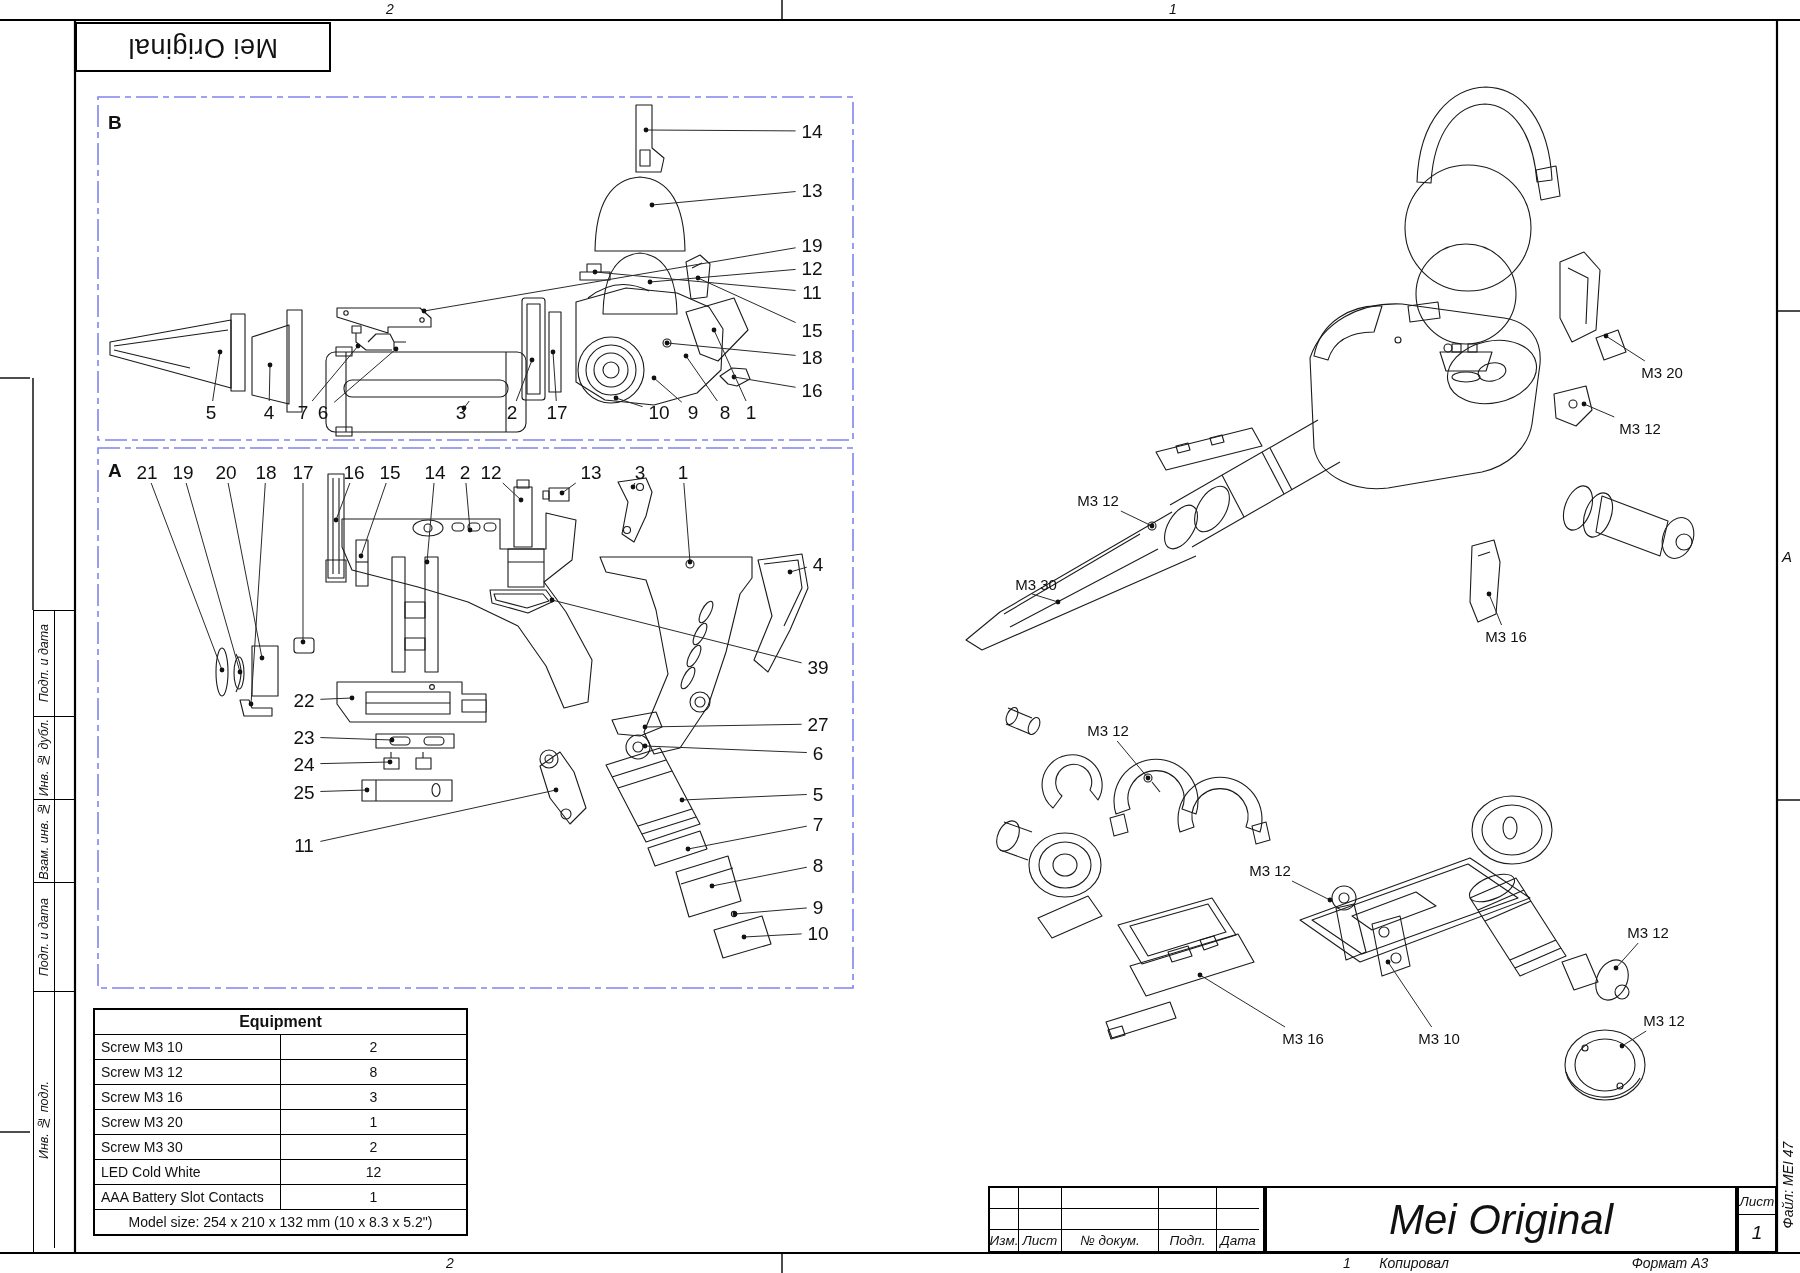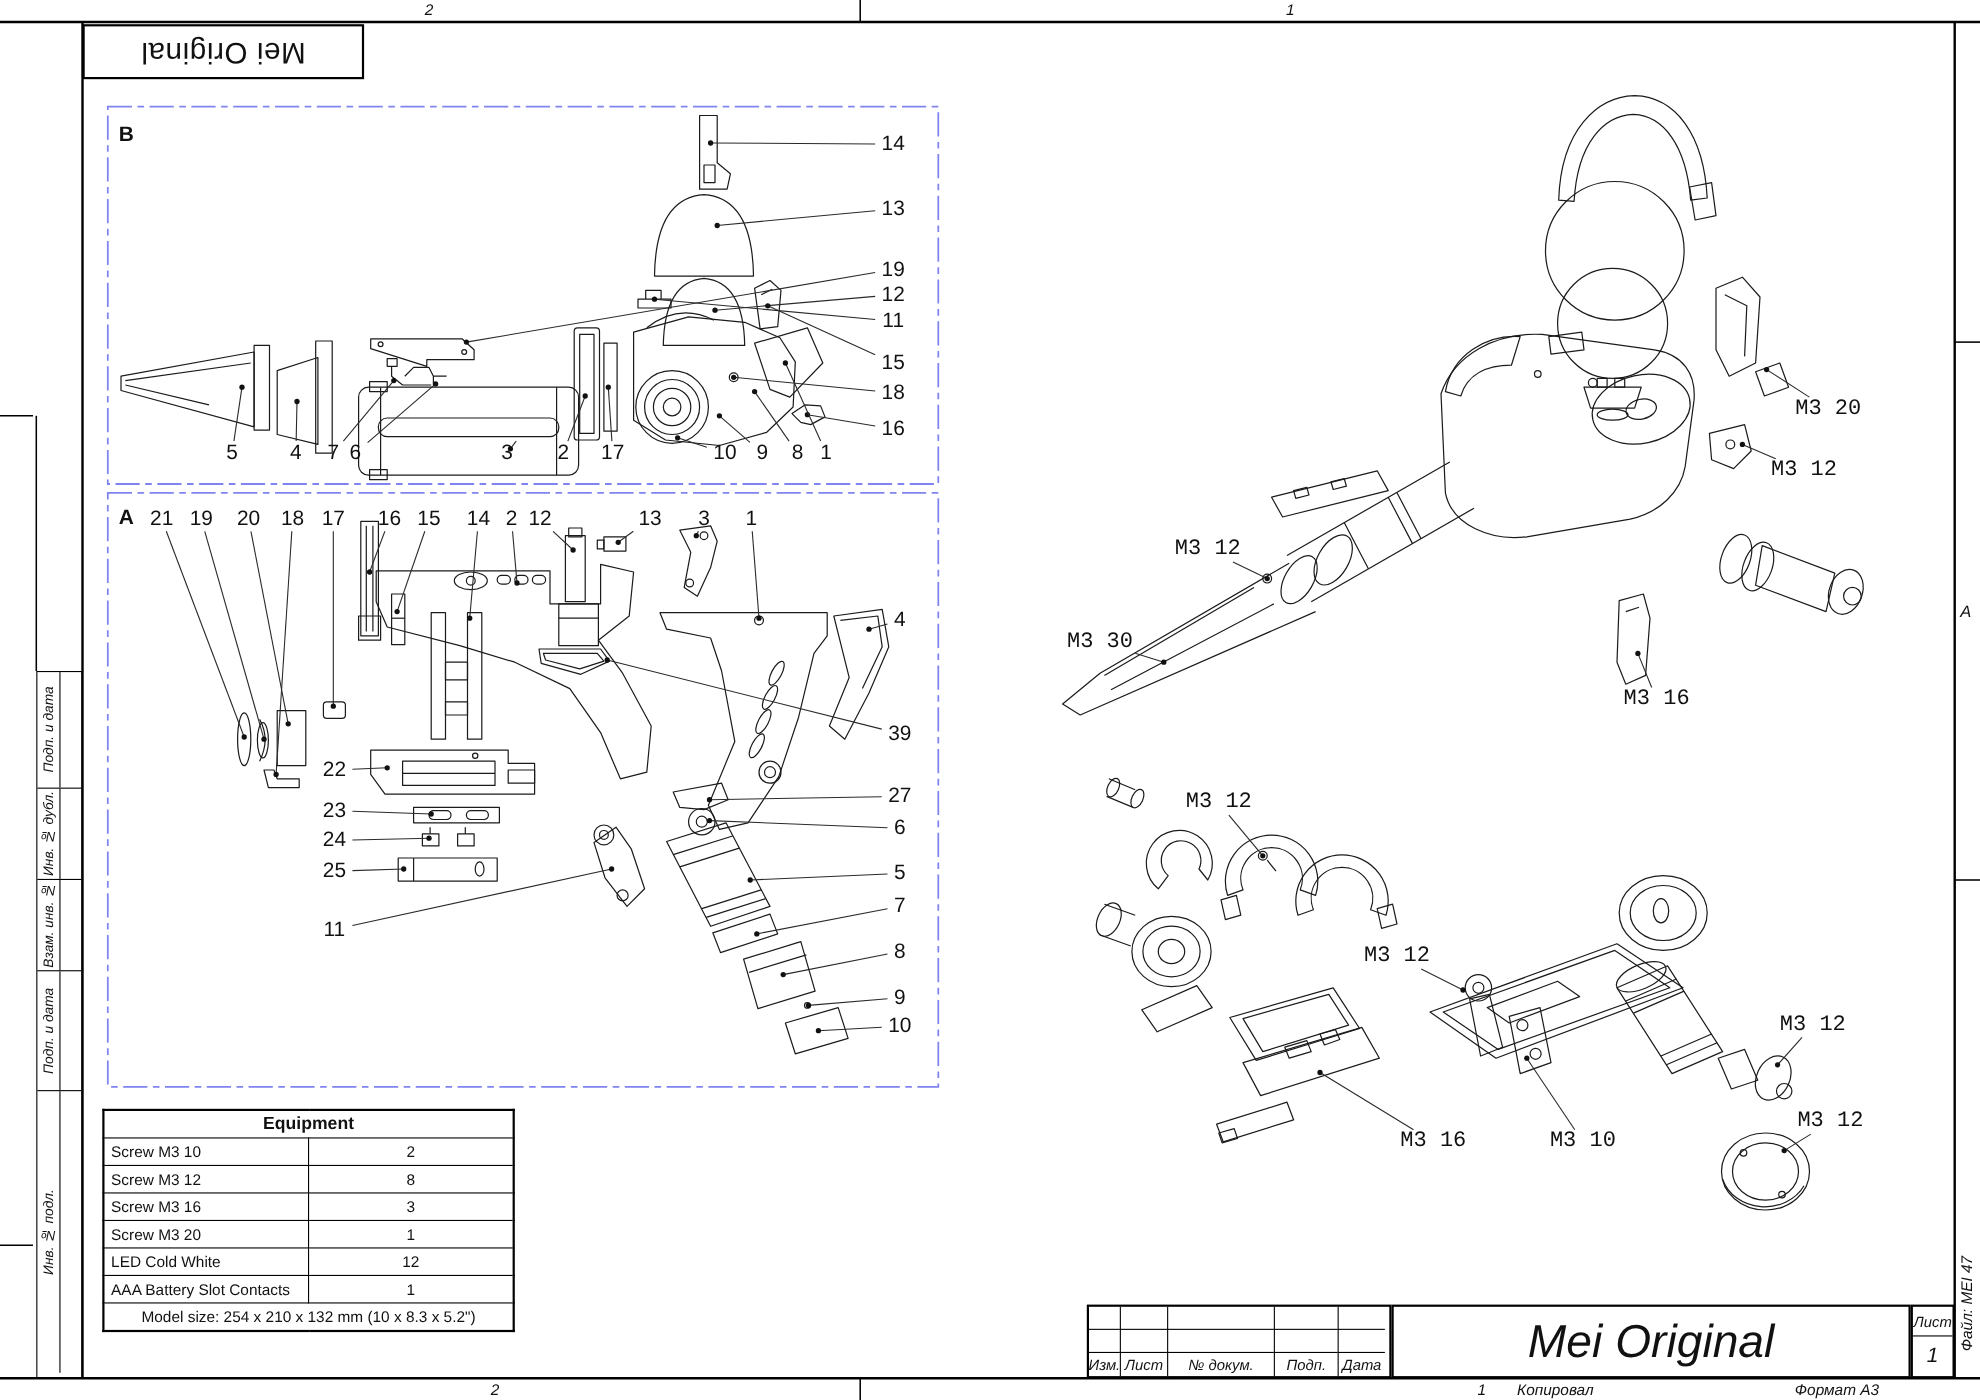--- a/index.html
+++ b/index.html
@@ -1,21 +1,21 @@
 <!DOCTYPE html>
 <html><head>
 <meta charset="utf-8">
 <style>
   html,body{margin:0;padding:0;background:#fff;}
   .sheet{position:relative;width:1800px;height:1273px;background:#fff;overflow:hidden;
          font-family:"Liberation Sans",sans-serif;color:#111;}
   svg#art{position:absolute;left:0;top:0;}
   .callout{position:absolute;transform:translate(-50%,-50%);font-size:19px;line-height:1;
            white-space:nowrap;font-family:"Liberation Sans",sans-serif;}
-  .callout.m3{font-size:20px;font-family:Liberation Mono, monospace;}
+  .callout.m3{font-size:15px;}
   .mark{position:absolute;transform:translate(-50%,-50%);font-style:italic;font-size:14px;white-space:nowrap;}
   .sec-label{position:absolute;font-weight:bold;font-size:19px;}
   .top-title-box{position:absolute;left:75px;top:22px;width:256px;height:50px;border:2.2px solid #000;
                  box-sizing:border-box;display:flex;align-items:center;justify-content:center;}
   .top-title-box span{transform:rotate(180deg);font-size:27px;letter-spacing:.5px;}
   
   .equip{position:absolute;left:93px;top:1008px;width:375px;}
   .equip-table{border-collapse:collapse;width:100%;border:2px solid #000;table-layout:fixed;}
   .equip-table th{border:1.5px solid #000;font-size:16px;font-weight:bold;height:22px;text-align:center;margin-left:36px;}
   .equip-table td{border:1.5px solid #000;font-size:14px;height:24px;padding:0 6px;overflow:hidden;white-space:nowrap;}
@@ -449,20 +449,24 @@
           </tr>
           <tr>
             <td>Screw M3 16</td>
             <td class="qty">3</td>
           </tr>
           <tr>
             <td>Screw M3 20</td>
             <td class="qty">1</td>
           </tr>
           <tr>
+            <td>Screw M3 30</td>
+            <td class="qty">2</td>
+          </tr>
+          <tr>
             <td>LED Cold White</td>
             <td class="qty">12</td>
           </tr>
           <tr>
             <td>AAA Battery Slot Contacts</td>
             <td class="qty">1</td>
           </tr>
         </tbody>
       <tfoot>
         <tr>
@@ -549,21 +553,21 @@
       <span class="callout" style="left: 818px; top: 907px;">9</span>
       <span class="callout" style="left: 818px; top: 933px;">10</span>
       <span class="callout" style="left: 304px; top: 700px;">22</span>
       <span class="callout" style="left: 304px; top: 737px;">23</span>
       <span class="callout" style="left: 304px; top: 764px;">24</span>
       <span class="callout" style="left: 304px; top: 792px;">25</span>
       <span class="callout" style="left: 304px; top: 845px;">11</span>
       <span class="callout m3" style="left: 1662px; top: 372px;">M3 20</span>
       <span class="callout m3" style="left: 1640px; top: 428px;">M3 12</span>
       <span class="callout m3" style="left: 1098px; top: 500px;">M3 12</span>
-      <span class="callout m3" style="left: 1000px; top: 584px;">M3 30</span>
+      <span class="callout m3" style="left: 1036px; top: 584px;">M3 30</span>
       <span class="callout m3" style="left: 1506px; top: 636px;">M3 16</span>
       <span class="callout m3" style="left: 1108px; top: 730px;">M3 12</span>
       <span class="callout m3" style="left: 1270px; top: 870px;">M3 12</span>
       <span class="callout m3" style="left: 1648px; top: 932px;">M3 12</span>
       <span class="callout m3" style="left: 1303px; top: 1038px;">M3 16</span>
       <span class="callout m3" style="left: 1439px; top: 1038px;">M3 10</span>
       <span class="callout m3" style="left: 1664px; top: 1020px;">M3 12</span>
     </div>
 </div>
 

